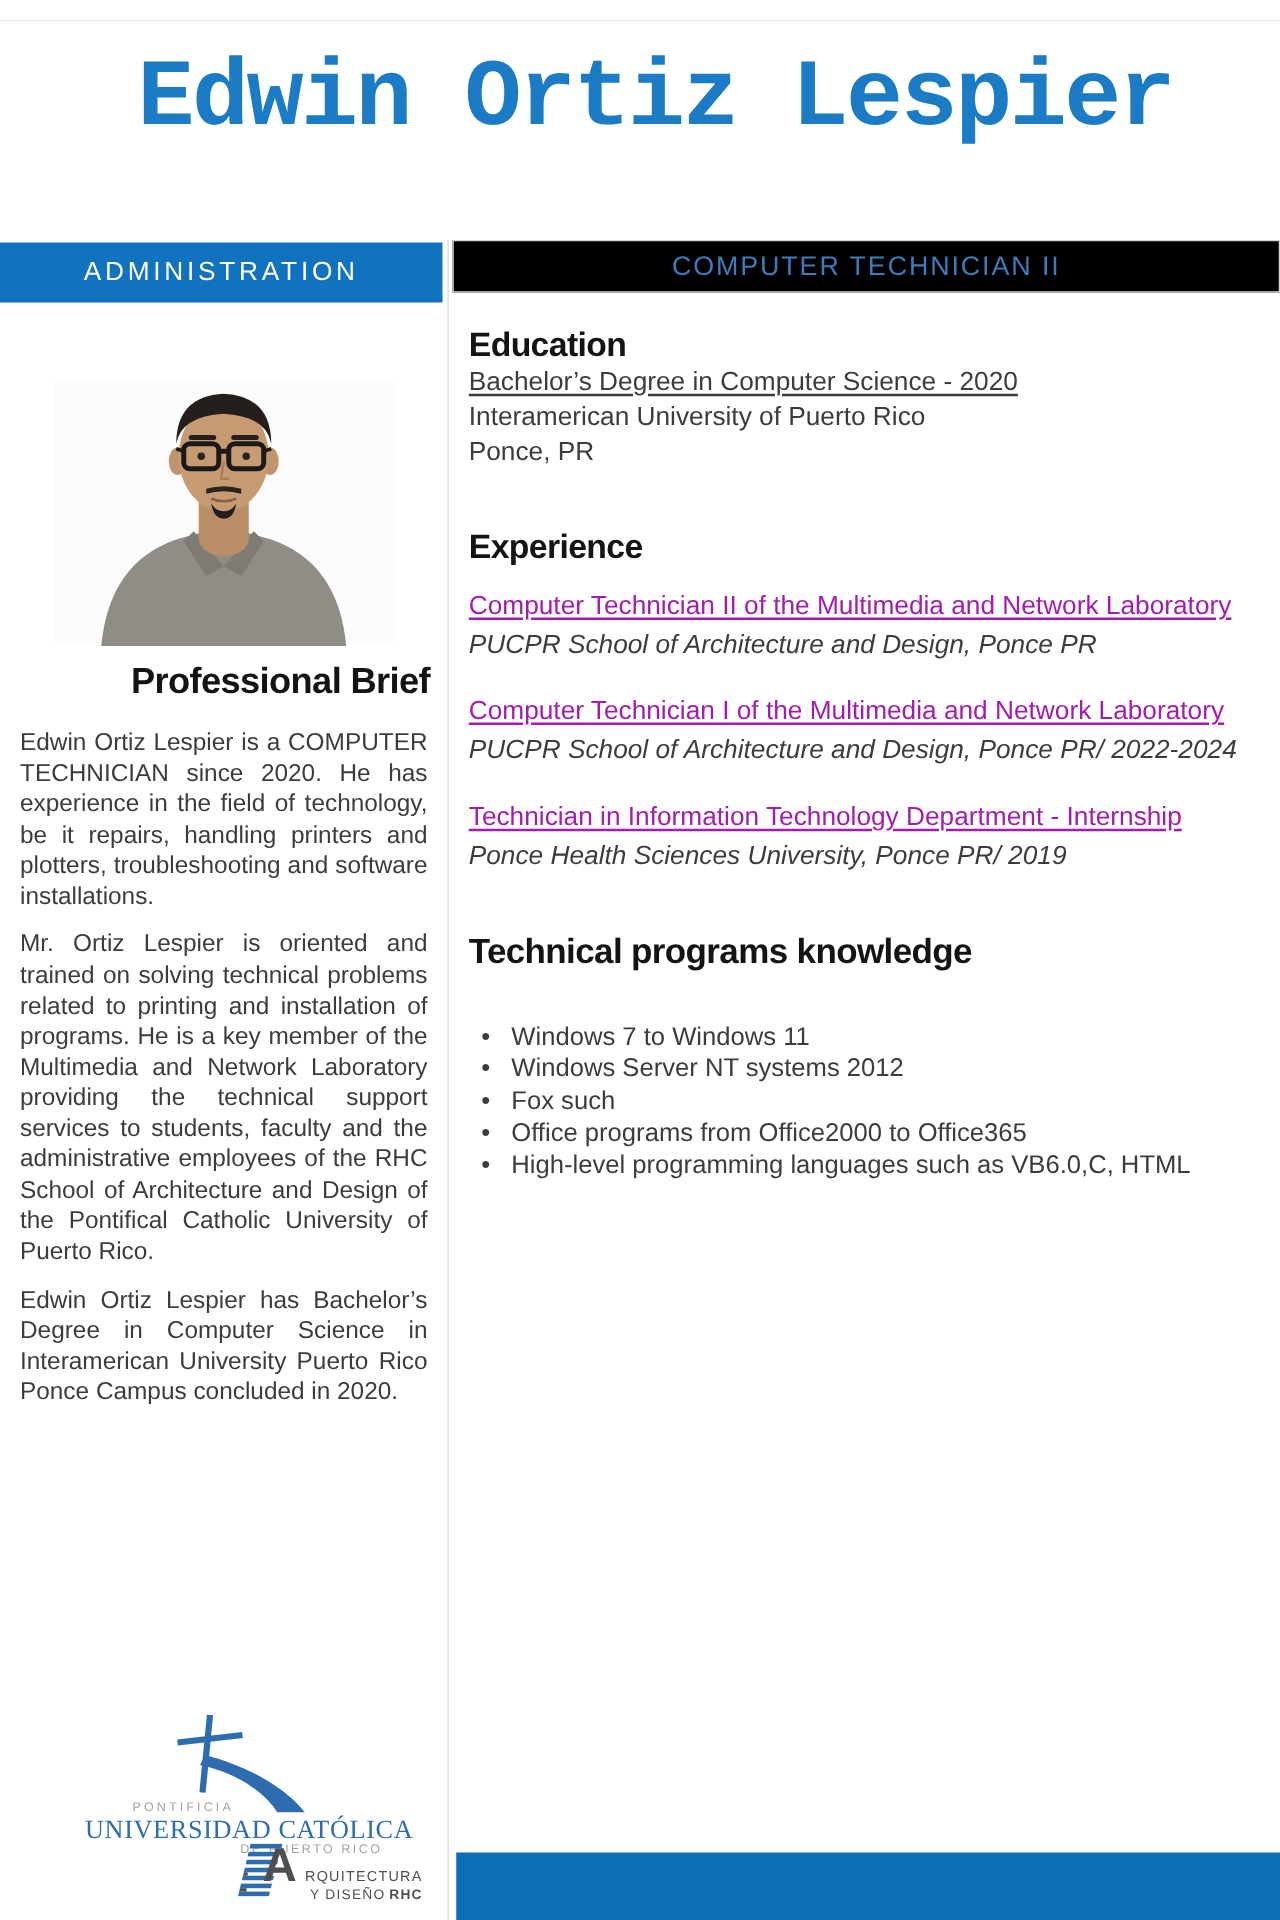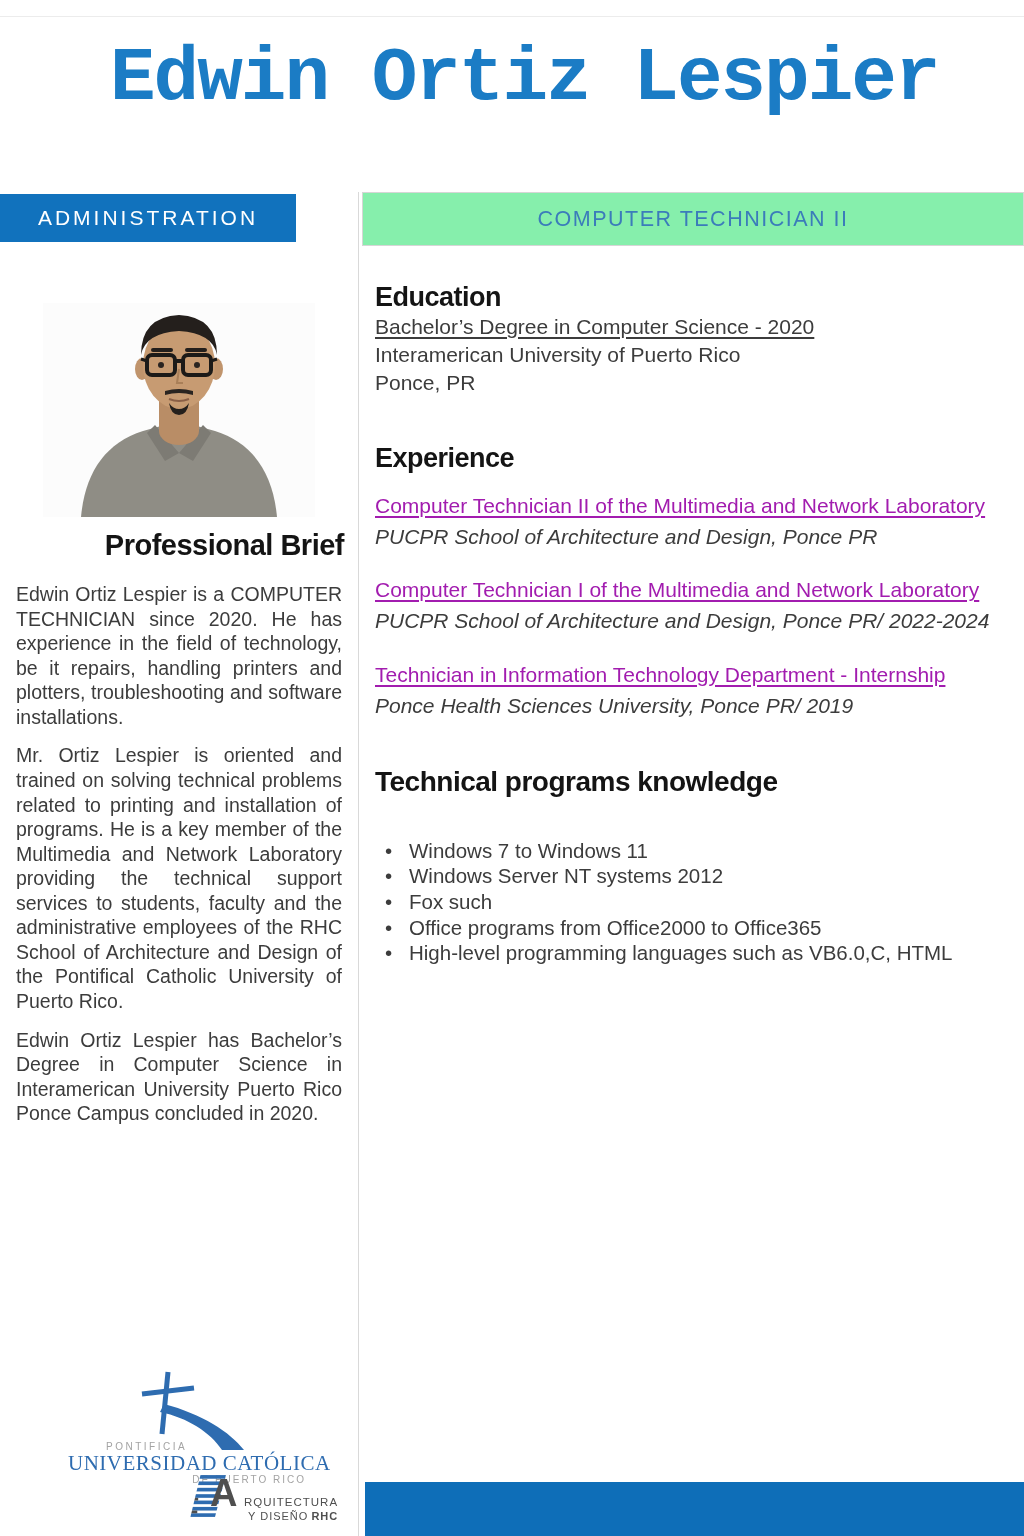--- a/index.html
+++ b/index.html
@@ -8,46 +8,46 @@
     font-family:"Liberation Sans",sans-serif;color:#3a3a3a;
   }
   .top-rule{position:absolute;left:0;top:16px;width:1024px;height:1px;background:#ececec;}
   .title{
     position:absolute;left:110px;top:40px;margin:0;
     font-size:76px;font-weight:800;letter-spacing:-2px;color:#1b7cc5;line-height:1.05;
     white-space:nowrap;
     font-family:Liberation Mono, monospace;
   }
   .admin-bar{
-    position:absolute;left:0;top:194px;width:296px;height:48px;background:#1172bd;
+    position:absolute;left:0;top:194px;width:354px;height:48px;background:#1172bd;
     display:flex;align-items:center;justify-content:center;
   }
   .admin-bar span{color:#ffffff;font-size:21px;letter-spacing:3px;}
   .role-box{
-    position:absolute;left:362px;top:192px;width:662px;height:54px;box-sizing:border-box;
-    background:#86efac;border:1px solid #d6d6d6;
+    position:absolute;left:362px;top:192px;width:662px;height:42px;box-sizing:border-box;
+    background:#000000;border:1px solid #d6d6d6;
     display:flex;align-items:center;justify-content:center;
   }
   .role-box span{color:#3b7cba;font-size:21.5px;letter-spacing:1.5px;}
   .v-divider{position:absolute;left:358px;top:192px;width:1px;height:1344px;background:#d9d9d9;}
 
   
   .left-col{position:absolute;left:14px;top:255px;width:330px;}
   .photo{width:272px;height:214px;margin:48px auto 0;}
   .brief-heading{
     margin:12px 0 0;text-align:right;font-size:29px;font-weight:800;color:#141414;
     letter-spacing:-0.5px;
   }
   .para{
     margin:20px 2px 0;font-size:19.5px;line-height:1.26;text-align:justify;color:#3c3c3c;
   }
   .para + .para{margin-top:14px;}
 
   
-  .right-col{position:absolute;left:362px;top:249px;width:662px;box-sizing:border-box;
+  .right-col{position:absolute;left:362px;top:228px;width:662px;box-sizing:border-box;
     padding:33px 16px 0 13px;}
   .right-col h2{margin:0;font-size:27px;font-weight:800;color:#141414;letter-spacing:-0.5px;}
   .edu-line{margin:0;font-size:21px;line-height:1.33;color:#3c3c3c;}
   .u{text-decoration:underline;text-underline-offset:3px;}
   .edu-block{}
   .exp-h{margin-top:46px !important;}
   .entry{margin-top:18px;}
   .entry + .entry{margin-top:26px;}
   .entry-title{margin:0;font-size:21px;line-height:1.38;color:#a21caf;}
   .entry-detail{margin:2px 0 0;font-size:21px;line-height:1.32;color:#3c3c3c;font-style:italic;}

